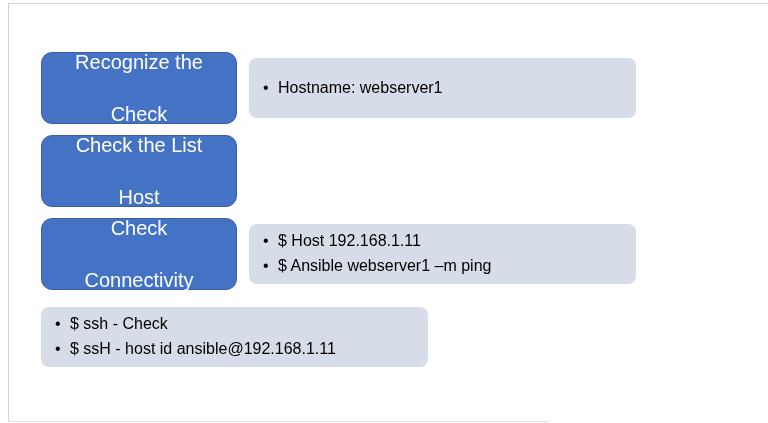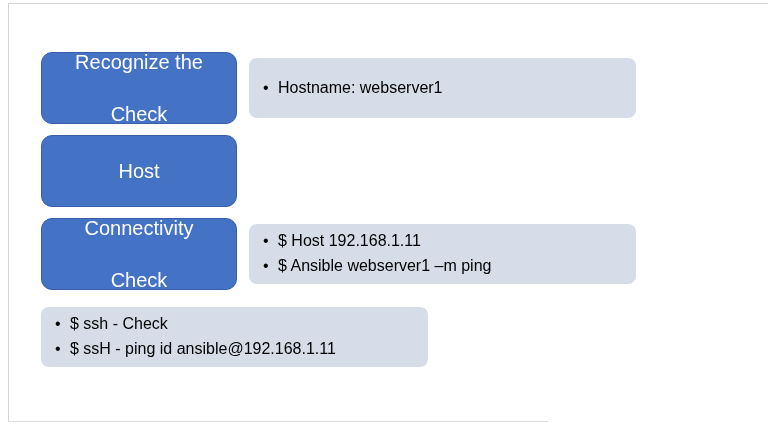--- a/index.html
+++ b/index.html
@@ -107,36 +107,37 @@
         <div class="title-line">Recognize the</div>
         <div class="title-line">Check</div>
       </div>
       <div class="detail">
         <div class="bullet">Hostname: webserver1</div>
       </div>
     </div>
 
     <div class="row">
       <div class="step">
+        <div class="title-line">Check the List</div>
         <div class="title-line">Host</div>
       </div>
     </div>
 
     <div class="row">
       <div class="step">
+        <div class="title-line">Check</div>
         <div class="title-line">Connectivity</div>
-        <div class="title-line">Check</div>
       </div>
       <div class="detail">
         <div class="bullet">$ Host 192.168.1.11</div>
         <div class="bullet">$ Ansible webserver1 –m ping</div>
       </div>
     </div>
 
     <div class="row">
       <div class="detail">
         <div class="bullet">$ ssh - Check</div>
-        <div class="bullet">$ ssH - ping id ansible@192.168.1.11</div>
+        <div class="bullet">$ ssH - host id ansible@192.168.1.11</div>
       </div>
     </div>
 
   </div>
 </div>
 
 </body></html>

